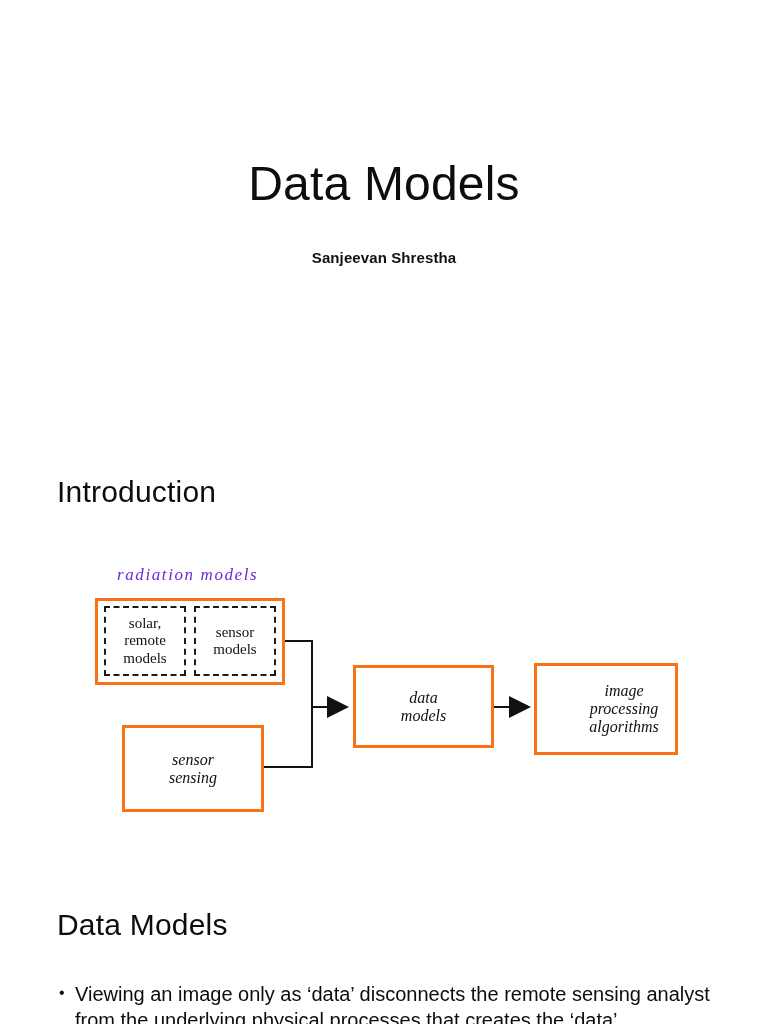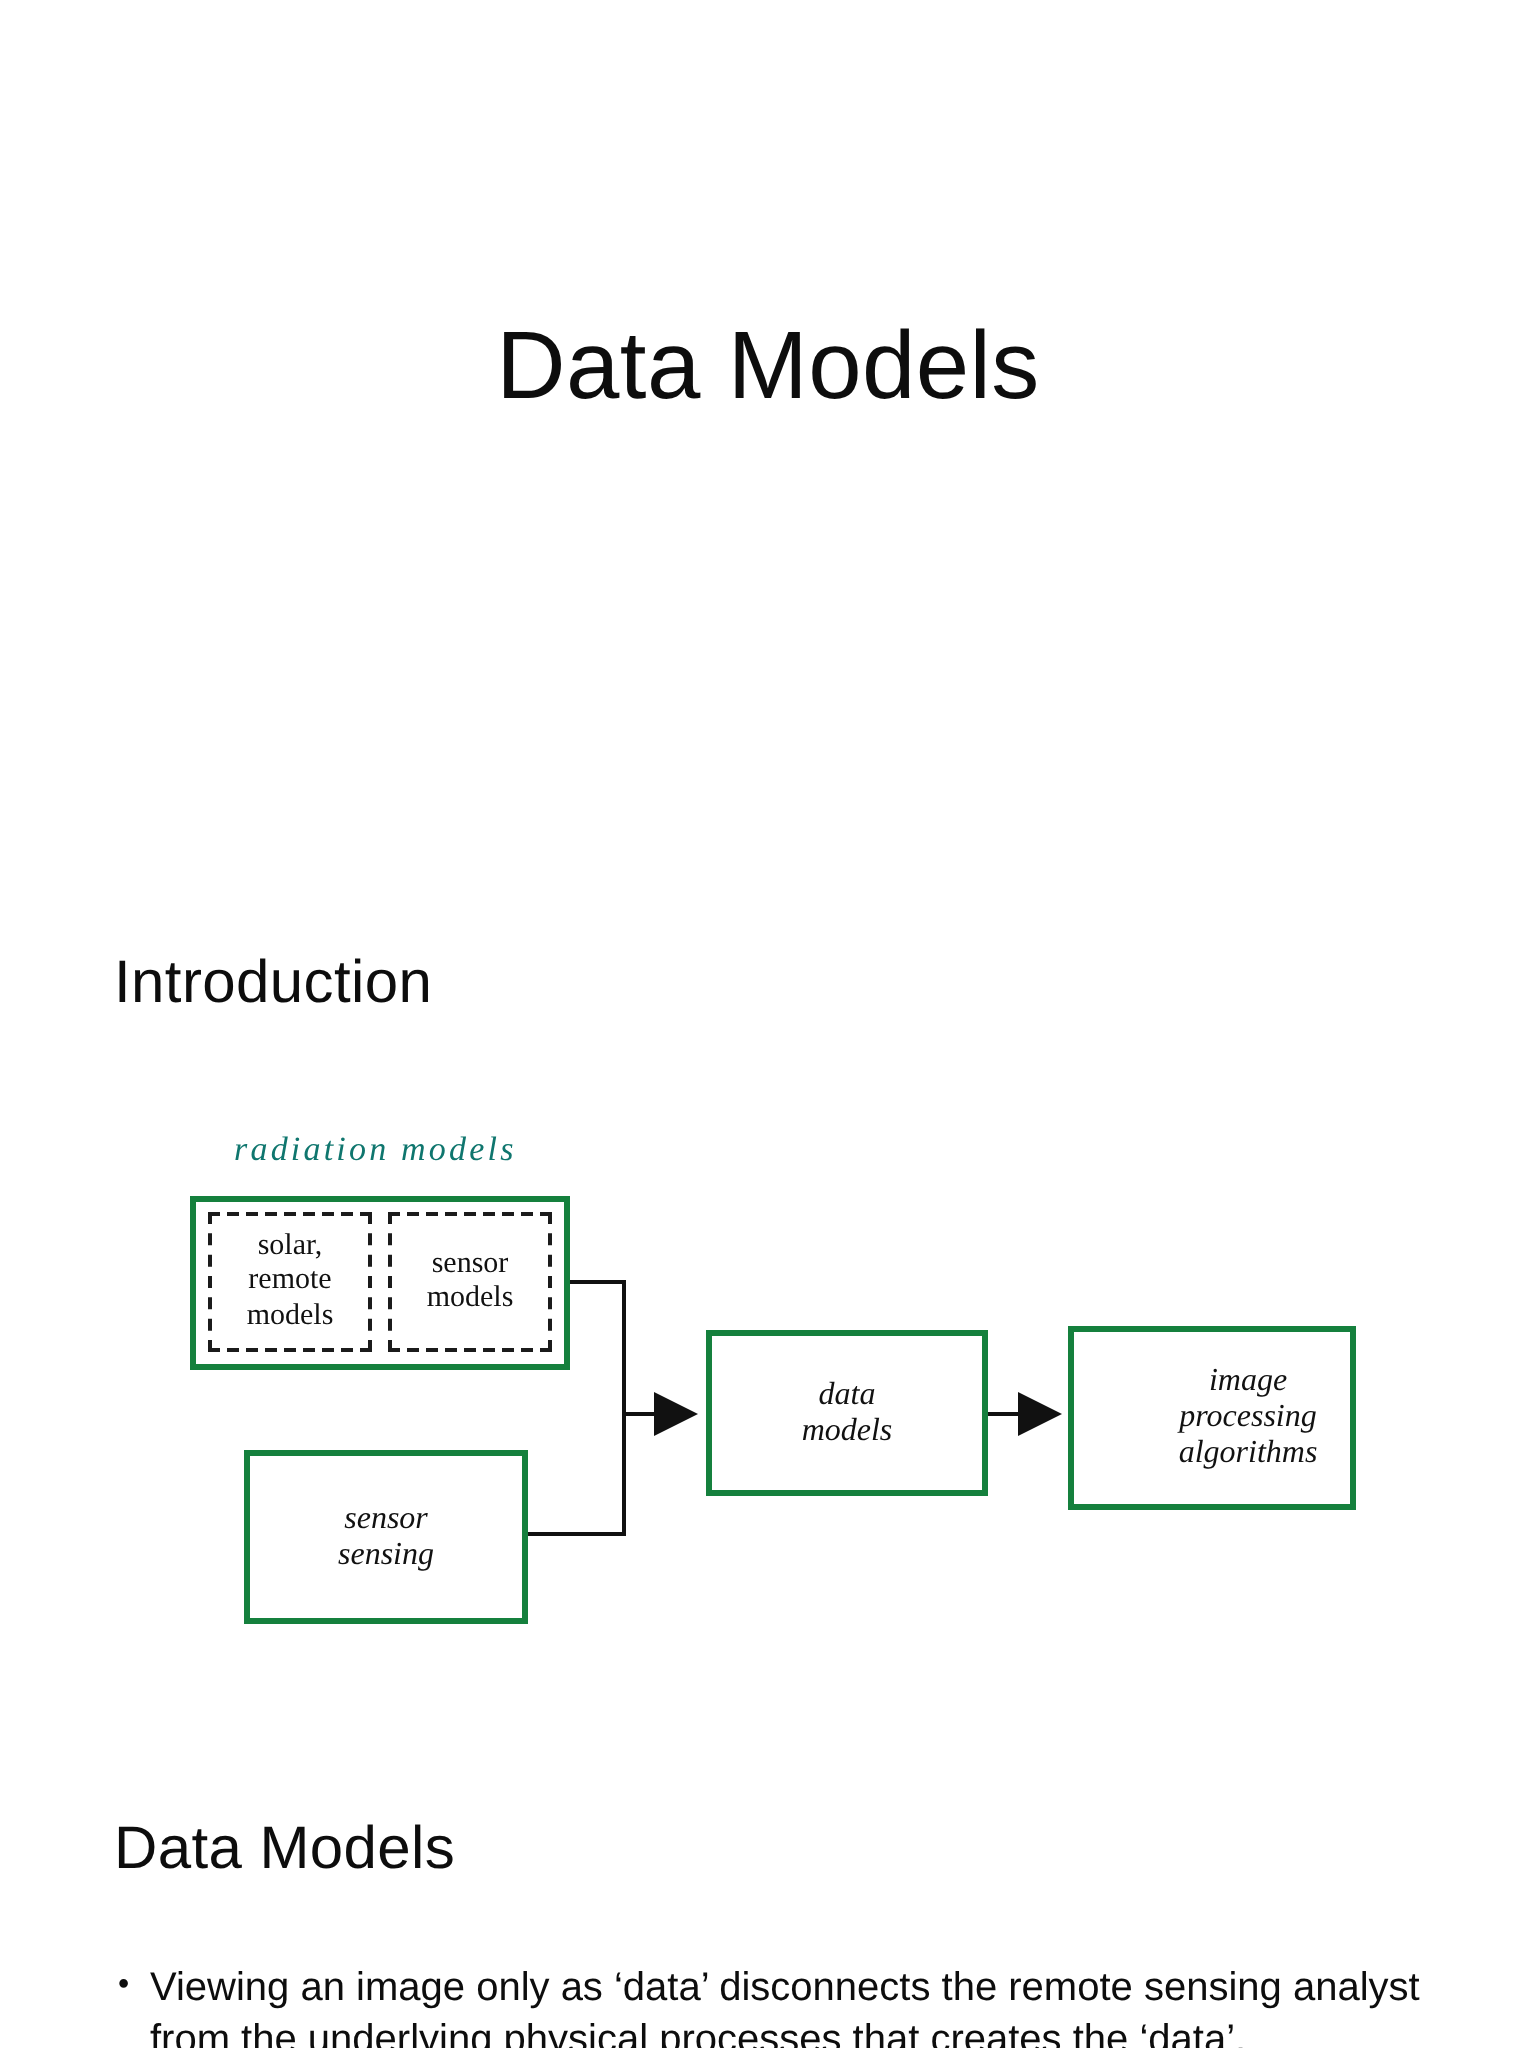--- a/index.html
+++ b/index.html
@@ -70,36 +70,36 @@
     height: 300px;
   }
   .fig-caption {
     position: absolute;
     left: 117px;
     top: 17px;
     font-family: "Liberation Serif", serif;
     font-style: italic;
     font-size: 17px;
     letter-spacing: 1.6px;
-    color: #0f766e;
+    color: #6d28d9;
     white-space: nowrap;
     text-align: center;
   }
 
   .box {
     position: absolute;
     box-sizing: border-box;
     background: #ffffff;
     display: flex;
     align-items: center;
     justify-content: center;
     text-align: center;
   }
   .box-solid {
-    border: 3px solid #15803d;
+    border: 3px solid #f97316;
   }
   .box-dashed {
     border: 2px dashed #1b1b1b;
   }
   .box-label {
     font-family: "Liberation Serif", serif;
     font-style: italic;
     font-size: 16px;
     line-height: 1.12;
     color: #111111;
@@ -178,20 +178,21 @@
     line-height: 1.55;
   }
 </style>
 </head>
 <body>
 
 <div class="slide-deck">
 
   <div class="slide-title">Data Models</div>
 
+  <div class="slide-subtitle">Sanjeevan Shrestha</div>
 
   <div class="section-heading" id="heading-introduction">Introduction</div>
 
   <div class="figure">
 
     <div class="fig-caption">radiation  models</div>
 
     <div class="box box-solid" id="box-radiation-group"></div>
 
     <div class="box box-dashed" id="box-solar-thermal">

